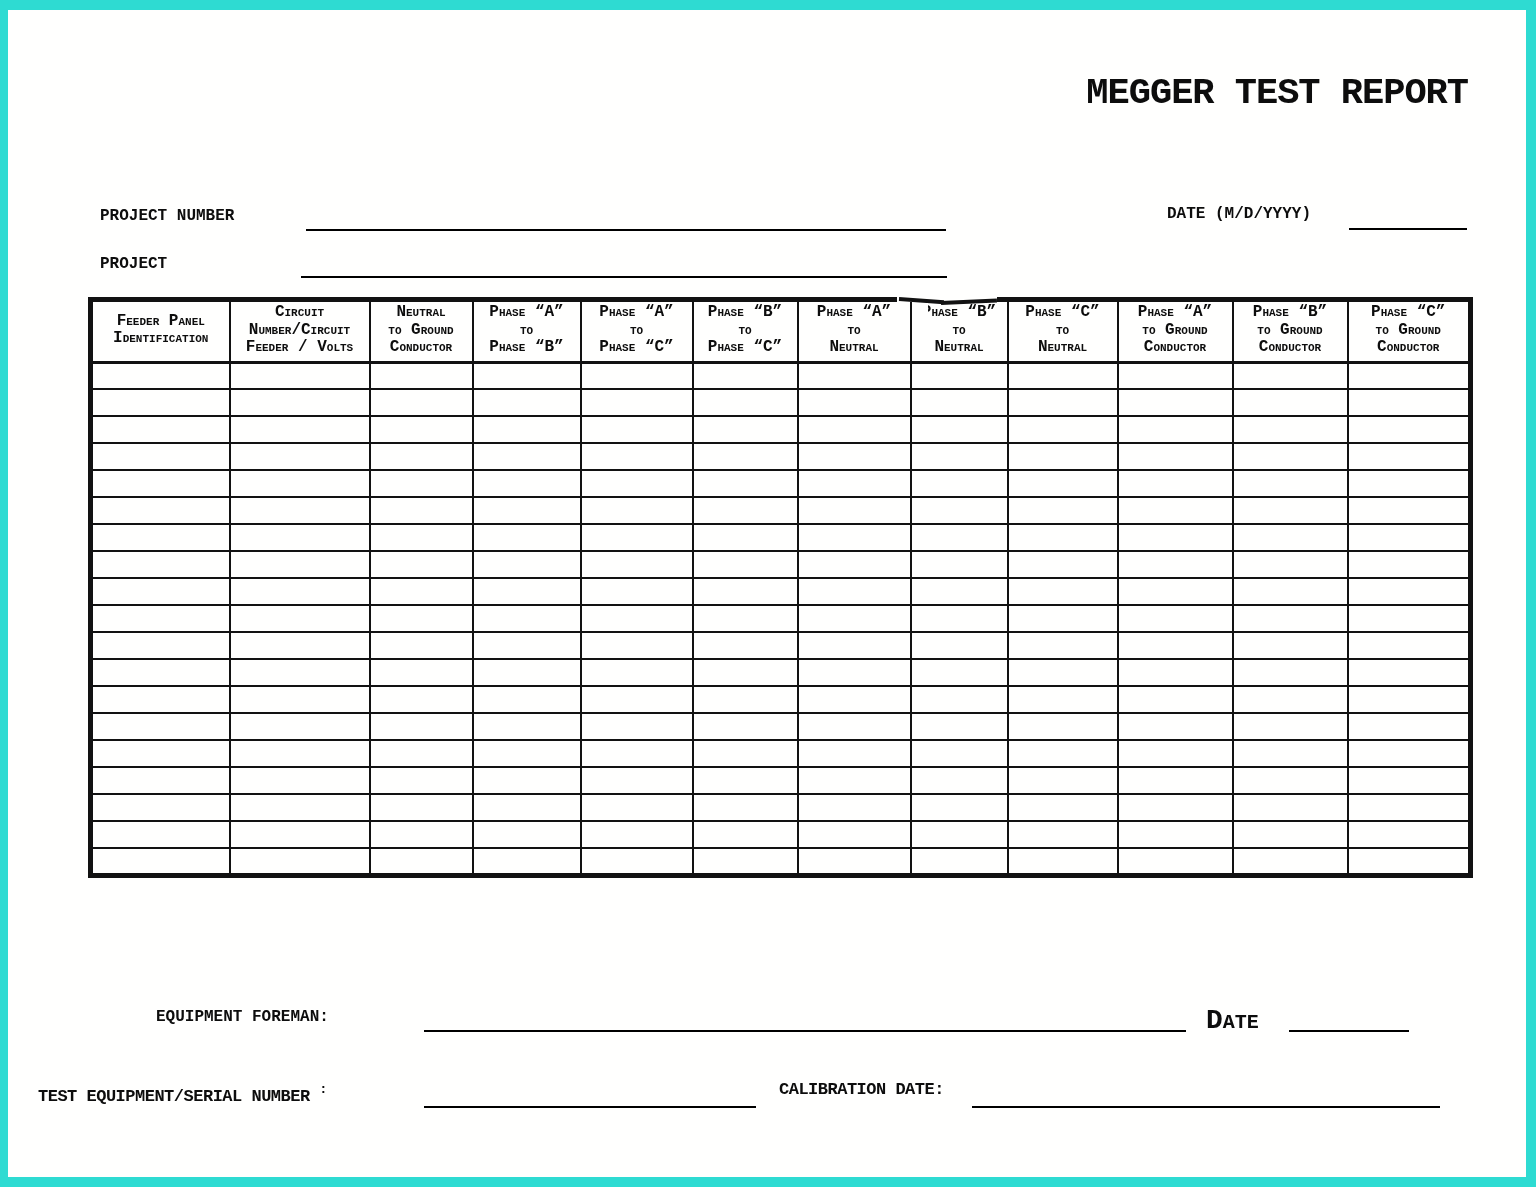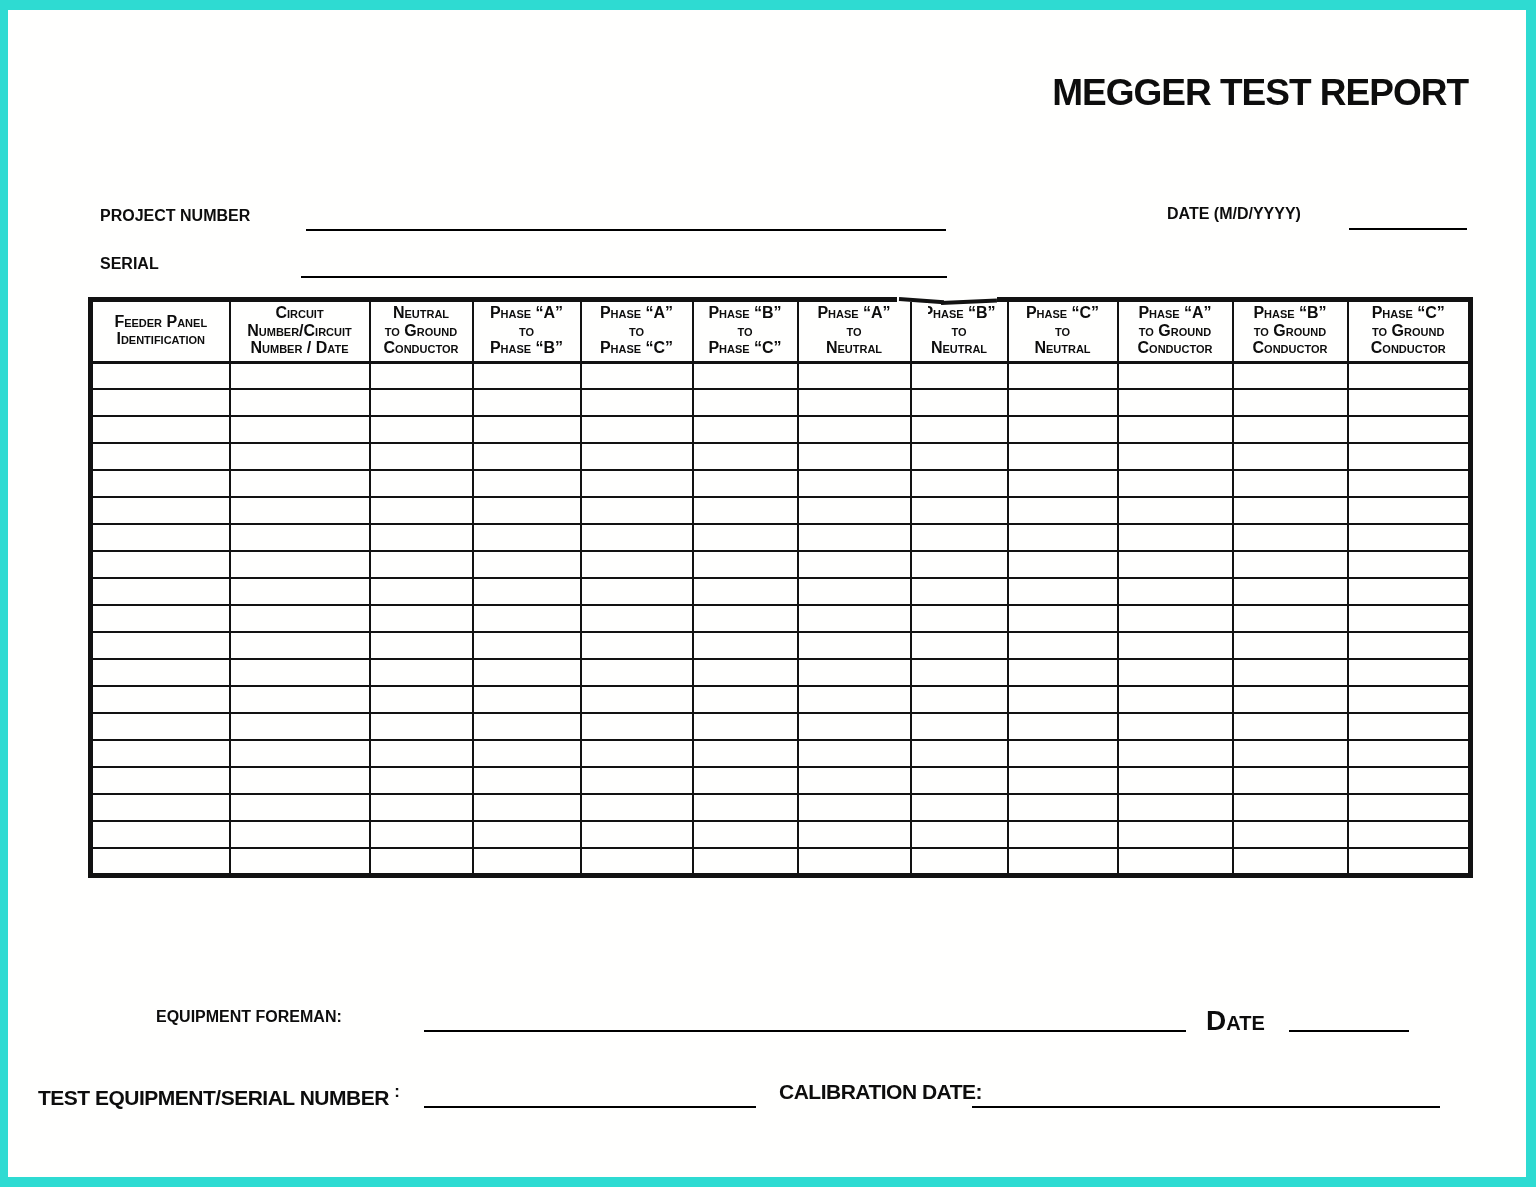--- a/index.html
+++ b/index.html
@@ -6,39 +6,39 @@
     --frame:#2edbd2;
     --paper:#fffffe;
     --ink:#0d0d0d;
   }
   *{box-sizing:border-box;}
   html,body{margin:0;padding:0;background:#fff;}
   .page{
     position:relative;
     width:1536px;height:1187px;
     background:var(--frame);
-    font-family:Liberation Sans, sans-serif;
+    font-family:Liberation Mono, monospace;
     color:var(--ink);
     overflow:hidden;
   }
   .sheet{
     position:absolute;left:8px;top:10px;right:10px;bottom:10px;
     background:var(--paper);
   }
   .abs{position:absolute;}
   .page-title{
     top:72px;right:68px;
     font-size:37px;font-weight:bold;letter-spacing:-1px;
     white-space:nowrap;
   }
   .lbl{
     font-weight:bold;white-space:nowrap;
   }
   .lbl-20{font-size:16px;}
-  .lbl-22{font-size:21px;letter-spacing:-0.5px;}
+  .lbl-22{font-size:17px;letter-spacing:-0.5px;}
   .smallcaps{font-variant:small-caps;}
   .rule{
     height:0;border-top:2px solid #000;
   }
 
   
   table.megger{
     position:absolute;left:88px;top:297px;
     width:1380px;
     border-collapse:collapse;
@@ -91,21 +91,21 @@
   <div class="sheet"></div>
 
   <div class="abs page-title">MEGGER TEST REPORT</div>
 
   <div class="abs lbl lbl-20" style="left:100px;top:207px;">PROJECT NUMBER</div>
   <div class="abs rule" style="left:306px;top:229px;width:640px;"></div>
 
   <div class="abs lbl lbl-20" style="left:1167px;top:205px;">DATE (M/D/YYYY)</div>
   <div class="abs rule" style="left:1349px;top:228px;width:118px;"></div>
 
-  <div class="abs lbl lbl-20" style="left:100px;top:255px;">SERIAL</div>
+  <div class="abs lbl lbl-20" style="left:100px;top:255px;">PROJECT</div>
   <div class="abs rule" style="left:301px;top:276px;width:646px;"></div>
 
   <table class="megger">
       <colgroup>
         <col style="width: 139px;">
         <col style="width: 140px;">
         <col style="width: 103px;">
         <col style="width: 108px;">
         <col style="width: 112px;">
         <col style="width: 105px;">
@@ -118,21 +118,21 @@
       </colgroup>
       <thead>
         <tr>
           <th>
             <div>Feeder Panel</div>
             <div>Identification</div>
           </th>
           <th>
             <div>Circuit</div>
             <div>Number/Circuit</div>
-            <div>Number / Date</div>
+            <div>Feeder / Volts</div>
           </th>
           <th>
             <div>Neutral</div>
             <div>to Ground</div>
             <div>Conductor</div>
           </th>
           <th>
             <div>Phase “A”</div>
             <div>to</div>
             <div>Phase “B”</div>

